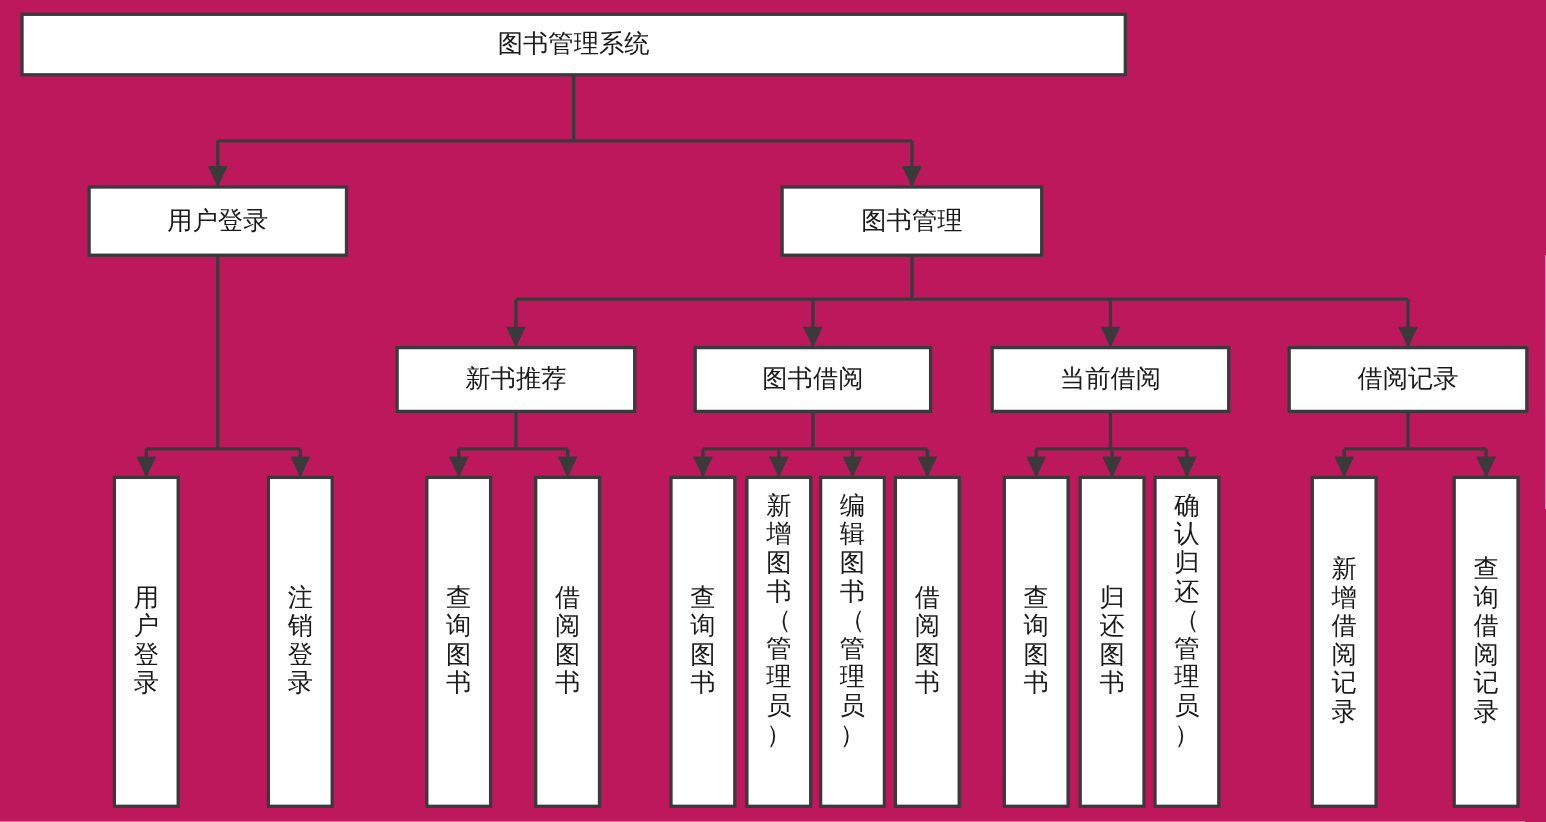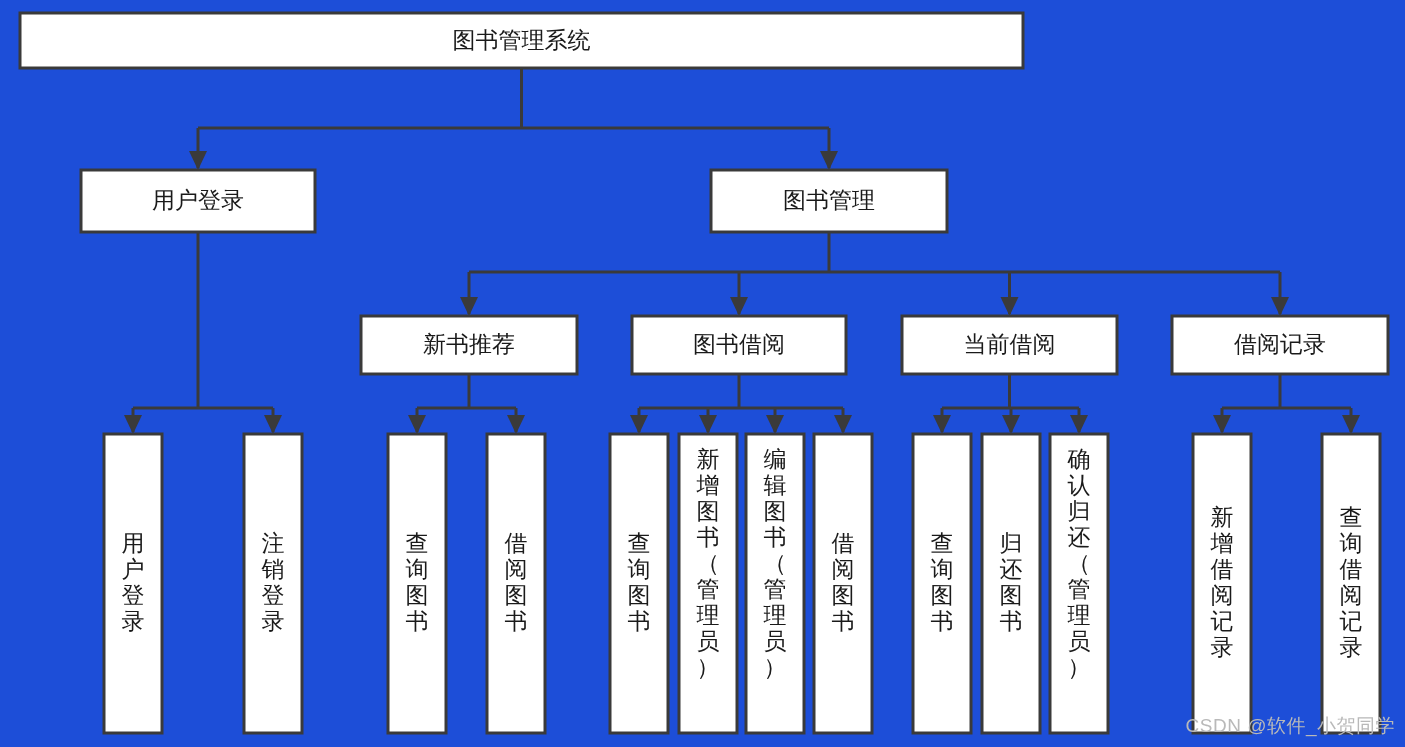--- a/index.html
+++ b/index.html
@@ -10,21 +10,21 @@
   body {
     width: 1405px;
     height: 747px;
     overflow: hidden;
     font-family: "Liberation Sans", "DejaVu Sans", sans-serif;
   }
   #diagram-root {
     position: relative;
     width: 1405px;
     height: 747px;
-    background: #1d4ed8;
+    background: #be185d;
   }
   svg.diagram-canvas {
     position: absolute;
     top: 0;
     left: 0;
     width: 1405px;
     height: 747px;
     display: block;
   }
   .node-box {
@@ -204,15 +204,14 @@
           <rect x="1193" y="434" width="58" height="299" class="node-box"></rect>
           <text x="1222" class="node-label-v"><tspan x="1222" y="524.5">新</tspan><tspan x="1222" y="550.5">增</tspan><tspan x="1222" y="576.5">借</tspan><tspan x="1222" y="602.5">阅</tspan><tspan x="1222" y="628.5">记</tspan><tspan x="1222" y="654.5">录</tspan></text>
         </g>
         <g>
           <rect x="1322" y="434" width="58" height="299" class="node-box"></rect>
           <text x="1351" class="node-label-v"><tspan x="1351" y="524.5">查</tspan><tspan x="1351" y="550.5">询</tspan><tspan x="1351" y="576.5">借</tspan><tspan x="1351" y="602.5">阅</tspan><tspan x="1351" y="628.5">记</tspan><tspan x="1351" y="654.5">录</tspan></text>
         </g>
       </g>
   </svg>
 
-  <div class="watermark-text">CSDN @软件_小贺同学</div>
 
 </div>
 
 </body></html>

